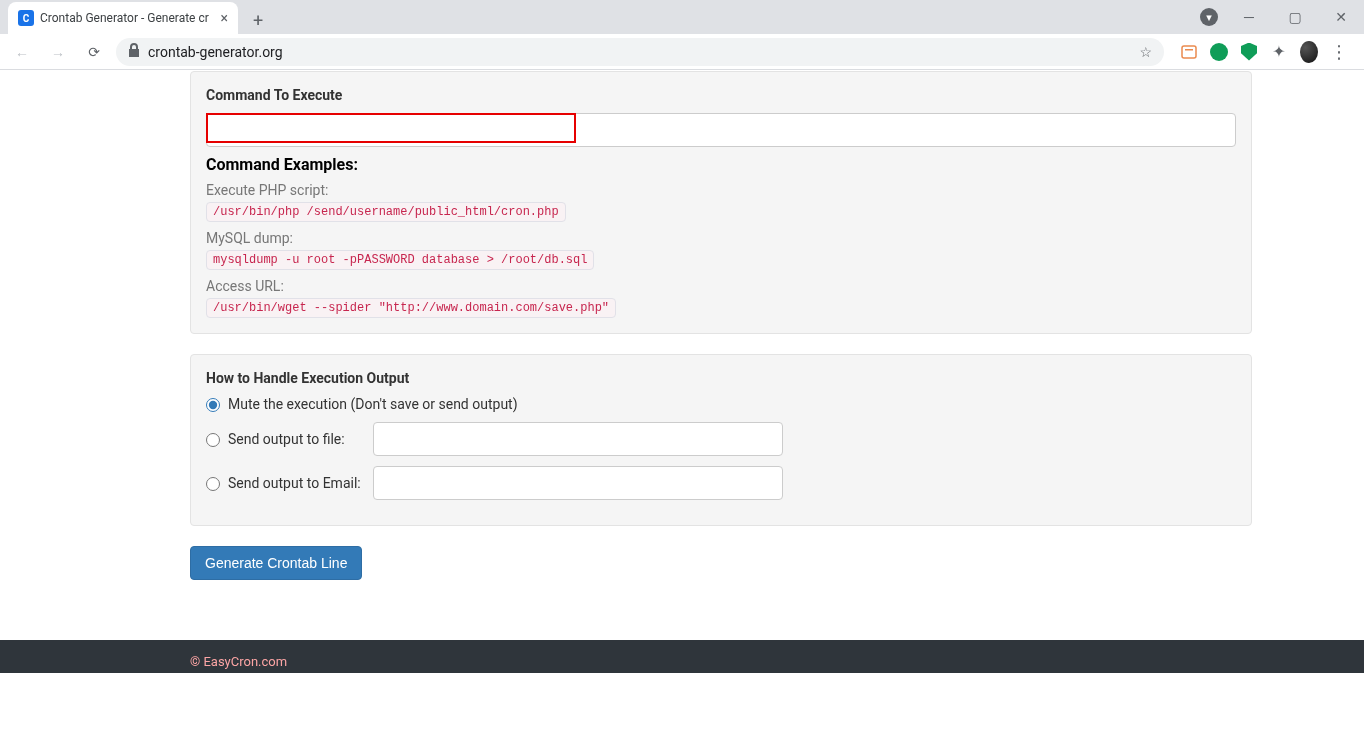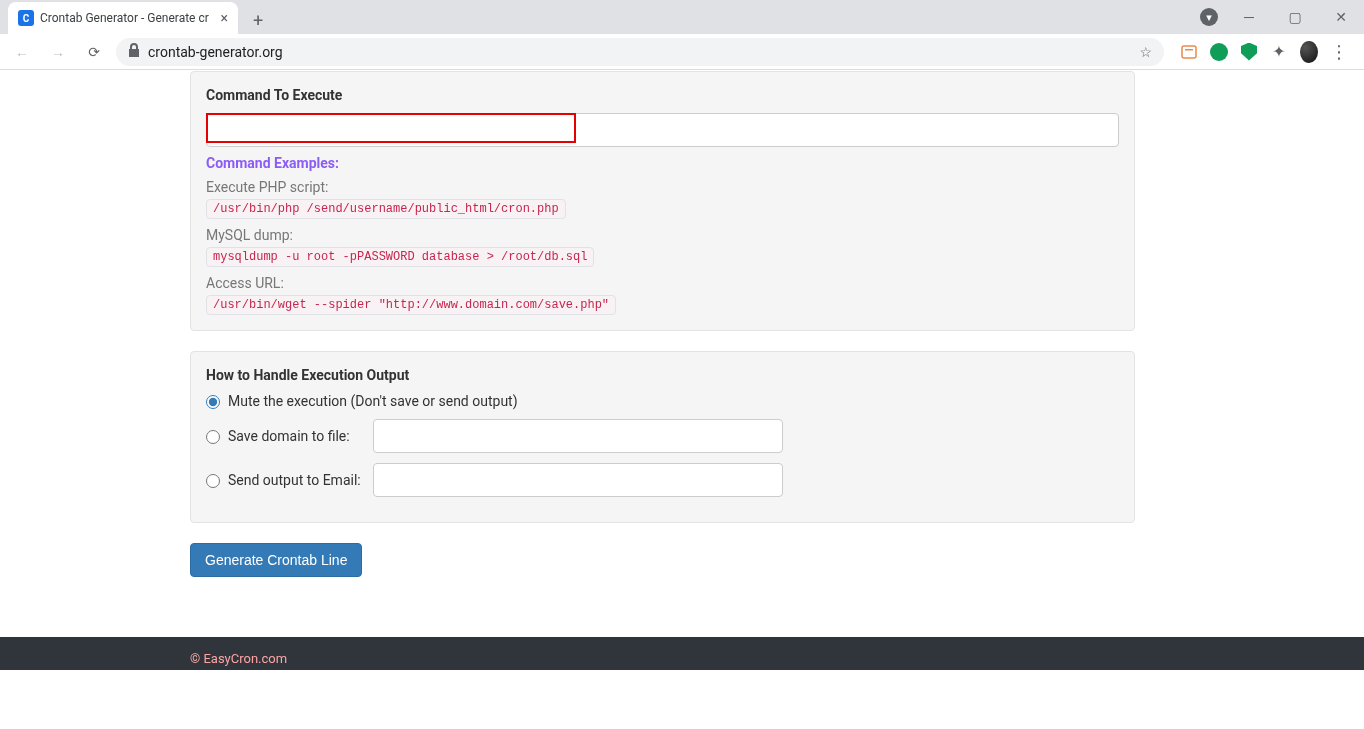--- a/index.html
+++ b/index.html
@@ -115,21 +115,21 @@
     height: calc(729px - 34px - 36px);
     overflow-y: scroll;
     background: #fff;
     position: relative;
   }
   .viewport::-webkit-scrollbar { width: 16px; }
   .viewport::-webkit-scrollbar-track { background: #f1f1f1; }
   .viewport::-webkit-scrollbar-thumb { background: #c1c1c1; border-radius: 0; }
 
   .content-wrap {
-    width: 945px;
+    width: 1062px;
     margin: 0 auto 0 190px;
     padding-top: 0;
   }
   .panel {
     background: #f5f5f5;
     border: 1px solid #e3e3e3;
     border-radius: 4px;
     padding: 15px;
     margin-bottom: 20px;
   }
@@ -152,23 +152,23 @@
   .highlight-box {
     border: 2px solid #e60000;
     width: 370px;
     height: 30px;
     margin-top: -34px;
     margin-bottom: 4px;
     pointer-events: none;
     position: relative;
   }
   .panel h4 {
-    font-size: 14px;
+    font-size: 16px;
     font-weight: bold;
-    color: #8b5cf6;
+    color: #000000;
     margin-top: 12px;
     margin-bottom: 6px;
   }
   .example-label {
     color: #777;
     font-size: 14px;
     margin-top: 8px;
     margin-bottom: 4px;
   }
   .code-snippet {
@@ -306,21 +306,21 @@
       <div class="radio-row">
         <label>
           <input type="radio" name="output" checked="" style="">
           <span>Mute the execution (Don't save or send output)</span>
         </label>
       </div>
 
       <div class="radio-row">
         <label>
           <input type="radio" name="output" style="">
-          <span class="radio-label-fixed">Save domain to file:</span>
+          <span class="radio-label-fixed">Send output to file:</span>
         </label>
         <input type="text" class="small-input" value="" style="">
       </div>
 
       <div class="radio-row">
         <label>
           <input type="radio" name="output" style="">
           <span class="radio-label-fixed">Send output to Email:</span>
         </label>
         <input type="text" class="small-input" value="" style="">

